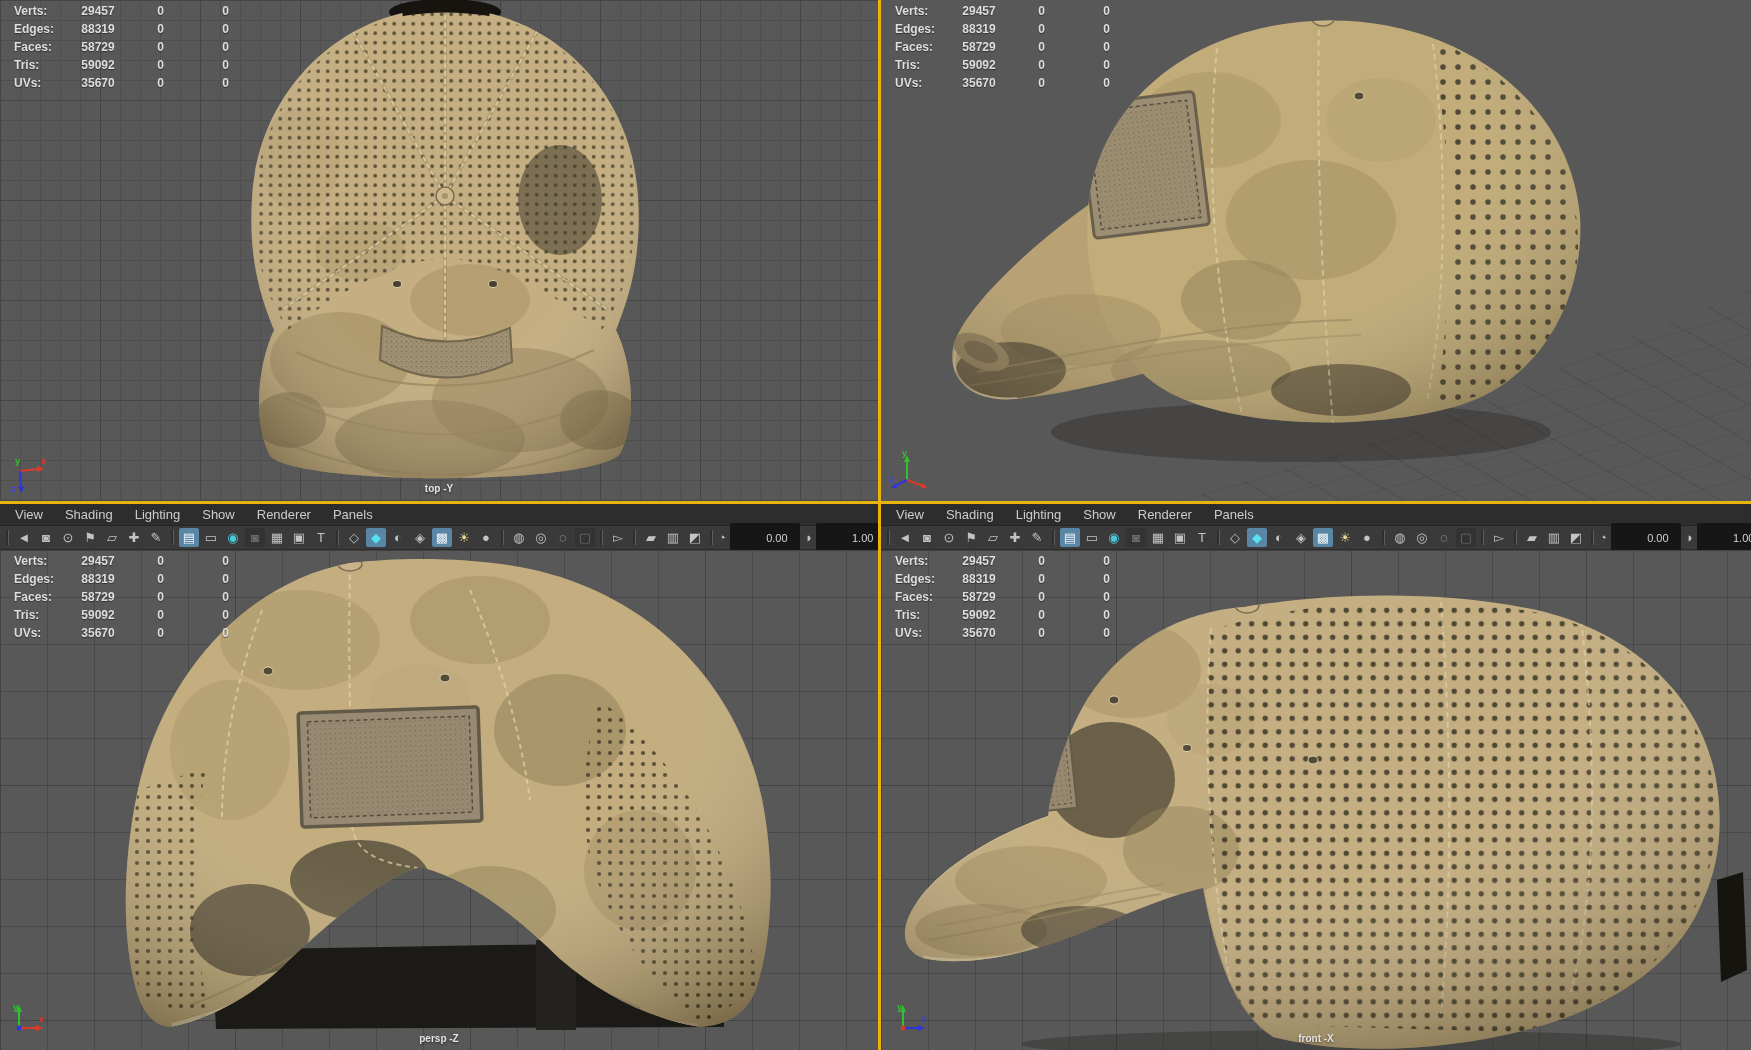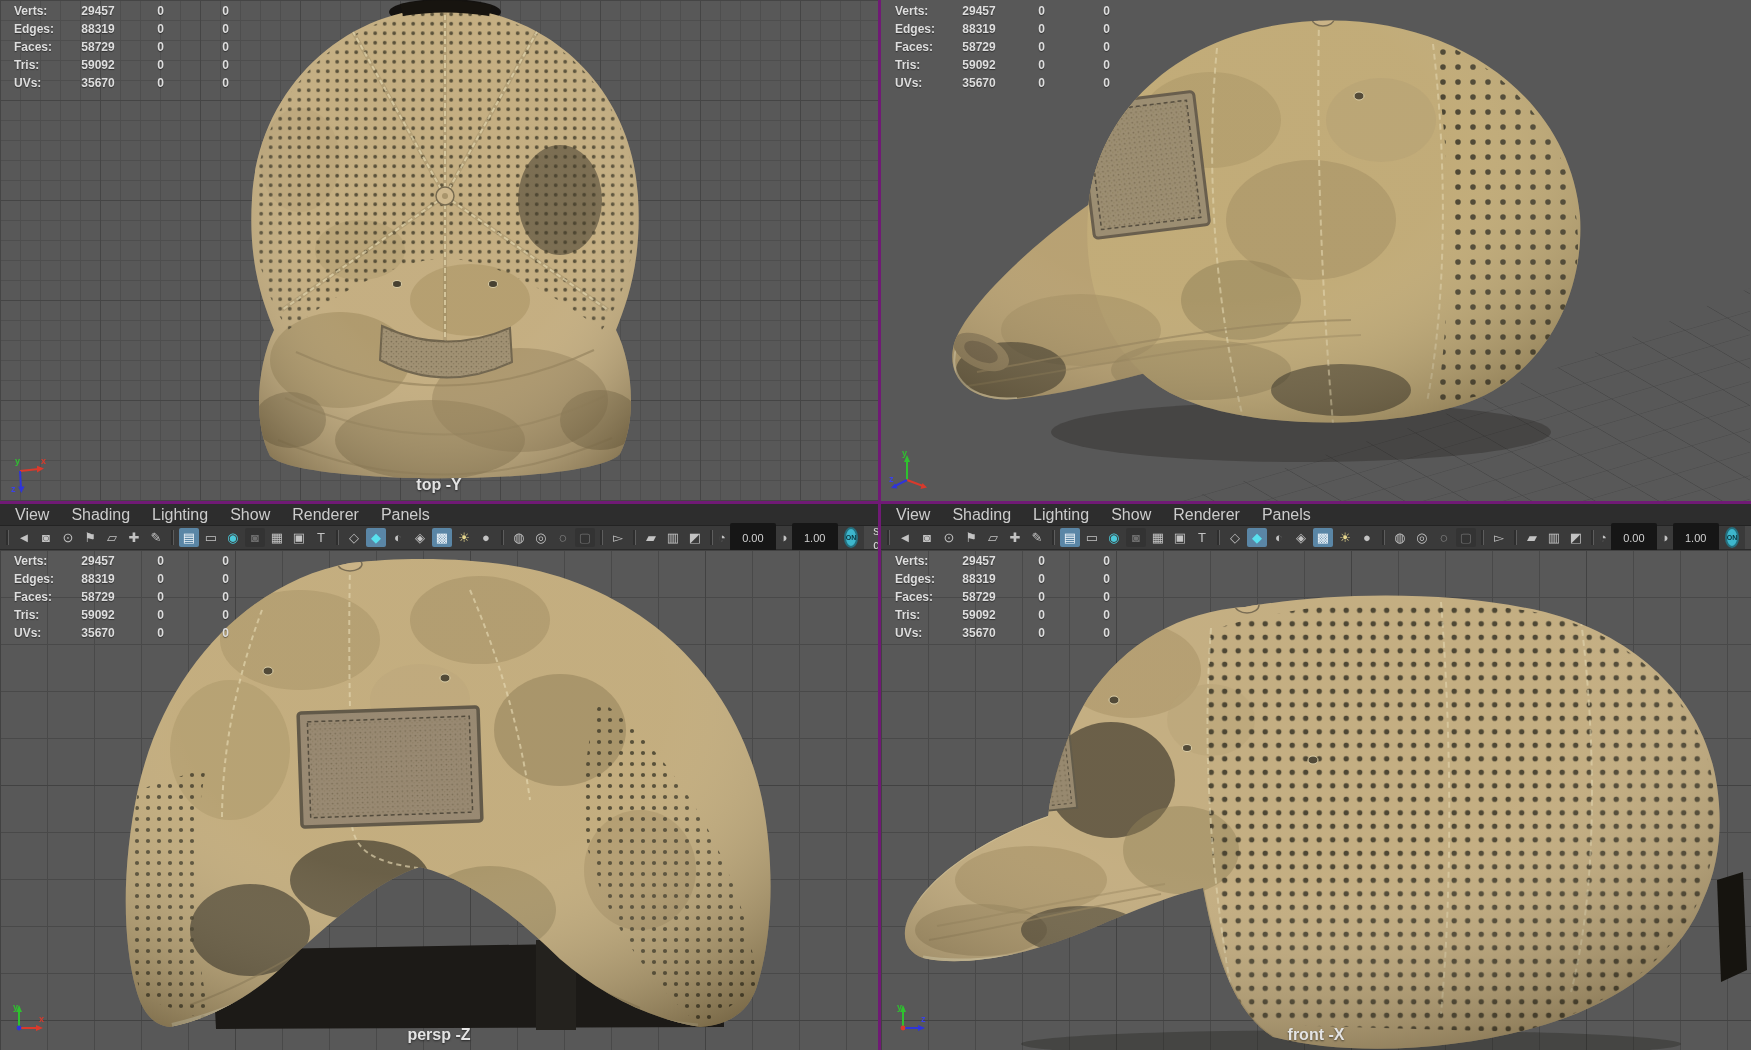--- a/index.html
+++ b/index.html
@@ -1,54 +1,54 @@
 <!DOCTYPE html>
 <html><head>
 <meta charset="utf-8">
 <style>
   html,body{margin:0;padding:0;background:#1e1e1e;font-family:"Liberation Sans",sans-serif;}
-  .app{position:relative;width:1751px;height:1050px;background:#701a75;overflow:hidden;}
+  .app{position:relative;width:1751px;height:1050px;background:#eab308;overflow:hidden;}
   .panel{position:absolute;background:#575757;overflow:hidden;}
   #p-top{left:0;top:0;width:878px;height:501px;}
   #p-persp{left:881px;top:0;width:870px;height:501px;box-shadow:inset 1px 0 0 #6e6e6e;}
   #p-front{left:0;top:504px;width:878px;height:546px;}
   #p-side{left:881px;top:504px;width:870px;height:546px;box-shadow:inset 1px 0 0 #6e6e6e;}
 
   .menubar{height:21px;background:#2d2d2d;display:flex;align-items:center;padding-left:4px;border-bottom:1px solid #232323;}
-  .menu-item{color:#cccccc;font-size:16px;padding:0 11px;height:100%;display:flex;align-items:center;cursor:default;text-align:right;}
+  .menu-item{color:#cccccc;font-size:13px;padding:0 11px;height:100%;display:flex;align-items:center;cursor:default;text-align:right;}
   .toolbar{height:23px;background:#3a3a3a;display:flex;align-items:center;padding:0 2px;border-bottom:1px solid #2a2a2a;}
   .tb-icons{display:flex;align-items:center;height:100%;}
   .tb-icon{width:20px;height:19px;margin:0 1px;border-radius:2px;display:flex;align-items:center;justify-content:center;font-size:13px;line-height:1;color:#c3c3c3;}
   .tb-icon .glyph{pointer-events:none;}
   .tb-icon.active{background:#5a86a6;color:#eef5fa;}
   .tb-icon.teal{color:#4cc8d8;}
   .tb-icon.active.teal{color:#58e0ee;}
   .tb-icon.dim{color:#6e6e6e;background:#333333;}
   .tb-icon.warm{color:#e8d88e;}
   .tb-icon.sep{width:2px;height:15px;margin:0 4px;background:#2e2e2e;border-right:1px solid #5d5d5d;border-radius:0;font-size:0;}
-  .tb-field{min-width:46px;height:29px;background:#161616;color:#d2d2d2;font-size:11px;display:flex;align-items:center;justify-content:center;margin:0 3px;border-radius:2px;}
+  .tb-field{min-width:46px;height:29px;background:#161616;color:#d2d2d2;font-size:11px;display:flex;align-items:center;justify-content:center;margin:0 3px;border-radius:2px;padding-left:24px;}
   .tb-on{width:17px;height:17px;border-radius:50%;background:#3db6cc;border:2px solid #25707f;color:#0b333c;font-size:7px;font-weight:bold;display:flex;align-items:center;justify-content:center;margin:0 3px;}
   .tb-colorspace{flex:1;align-self:stretch;display:flex;align-items:center;background:#474747;color:#d8d8d8;font-size:12px;padding-left:9px;margin-left:3px;}
 
   .viewport{position:relative;width:100%;height:501px;background-color:#585858;}
   .grid-fine{background-image:
       linear-gradient(#454545 1px,transparent 1px),linear-gradient(90deg,#454545 1px,transparent 1px),
       linear-gradient(#4e4e4e 1px,transparent 1px),linear-gradient(90deg,#4e4e4e 1px,transparent 1px);
     background-size:100px 100px,100px 100px,20px 20px,20px 20px;}
   .grid-coarse{background-image:
       linear-gradient(#424242 1px,transparent 1px),linear-gradient(90deg,#424242 1px,transparent 1px),
       linear-gradient(#494949 1px,transparent 1px),linear-gradient(90deg,#494949 1px,transparent 1px);
     background-size:235px 235px,235px 235px,47px 47px,47px 47px;}
   .plain{background-image:none;}
 
   .hud{position:absolute;left:14px;top:2px;color:#dedede;font-size:12px;font-weight:bold;text-shadow:0 1px 1px rgba(0,0,0,.45);}
   .hud-row{display:grid;grid-template-columns:54px 60px 65px 65px;height:18px;align-items:center;}
   .hud-row .hv{text-align:center;}
 
-  .vp-label{position:absolute;left:0;right:0;bottom:7px;text-align:center;color:#e4e4e4;font-size:16px;font-weight:bold;text-shadow:0 1px 2px rgba(0,0,0,.55);}
+  .vp-label{position:absolute;left:0;right:0;bottom:7px;text-align:center;color:#e4e4e4;font-size:10px;font-weight:bold;text-shadow:0 1px 2px rgba(0,0,0,.55);}
   .gizmo{position:absolute;left:8px;bottom:5px;}
   .gizmo text{font-size:9px;font-weight:bold;font-family:"Liberation Sans",sans-serif;}
   .capsvg{position:absolute;left:0;top:0;}
 </style>
 </head>
 <body>
 
 <div class="app">
 
   <div class="panel" id="p-top">

